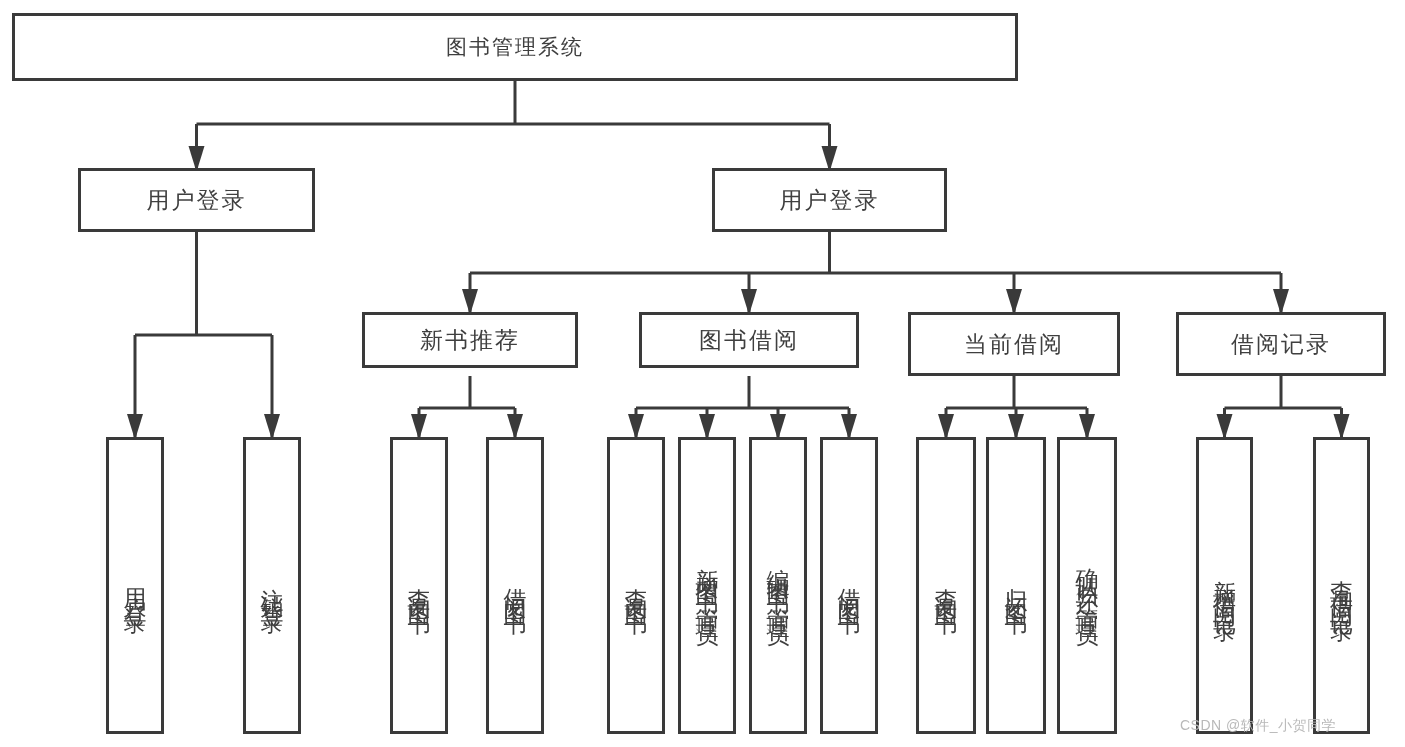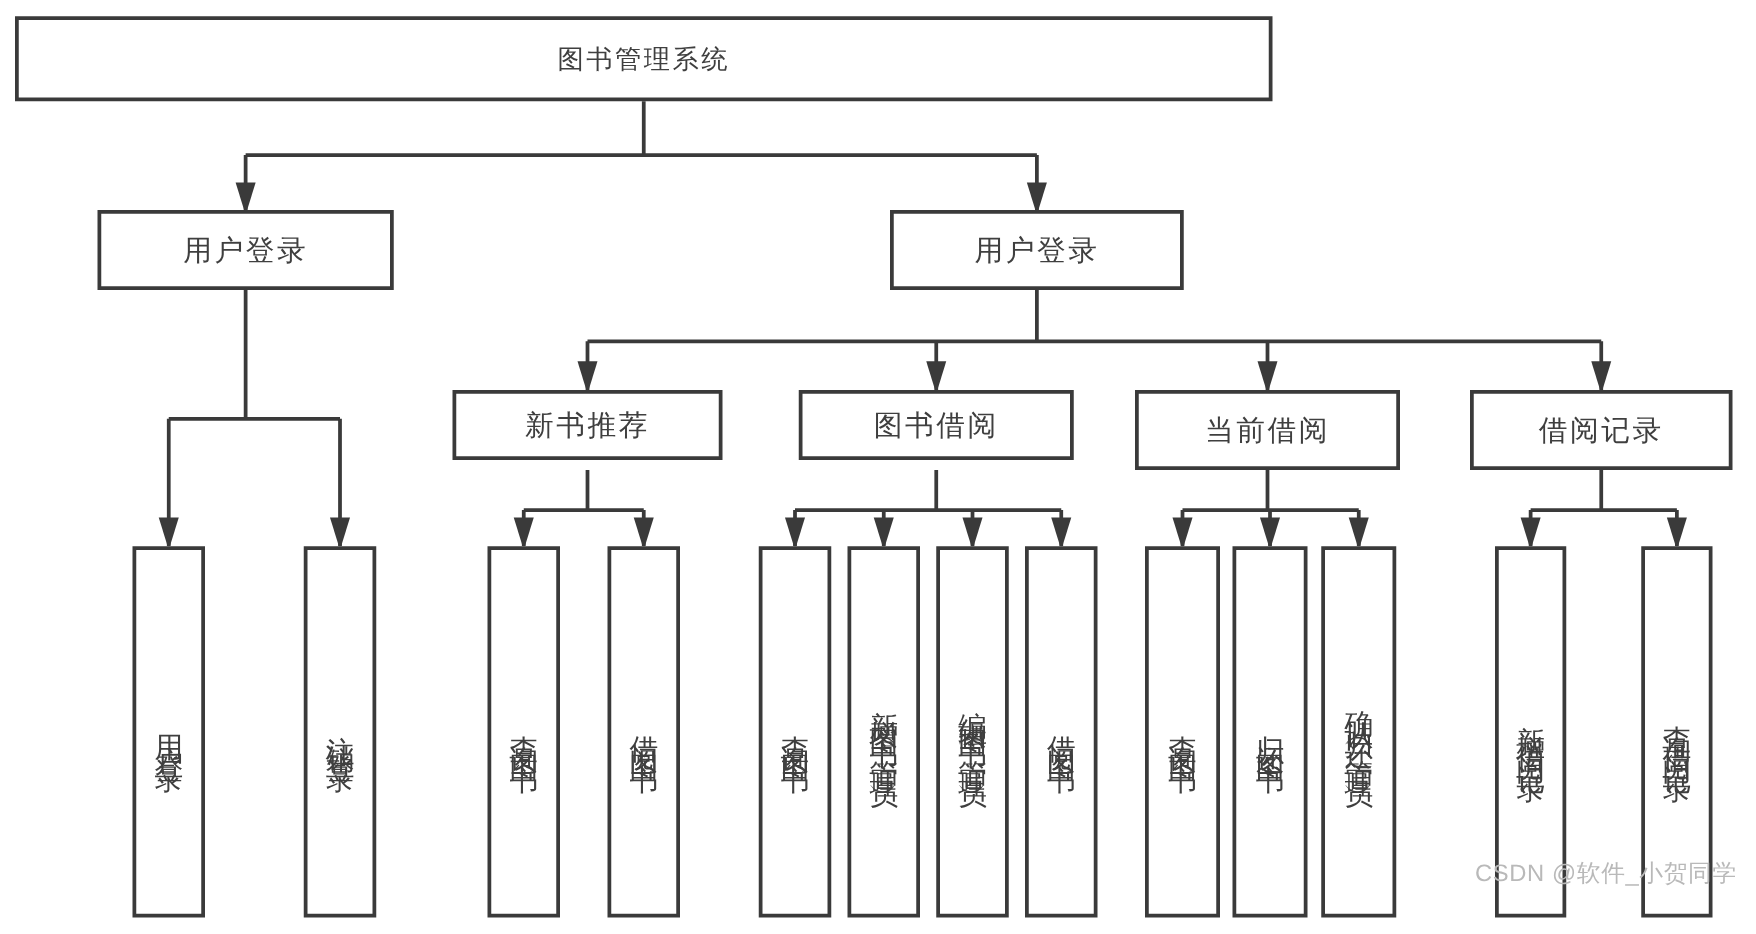--- a/index.html
+++ b/index.html
@@ -35,24 +35,24 @@
   .node.leaf{
     writing-mode:vertical-rl;
     text-orientation:mixed;
     font-size:23px;
     letter-spacing:8px;
     line-height:1;
     text-align:center;
   }
   .watermark{
     position:absolute;
-    left:1180px;top:686px;
+    left:1180px;top:717px;
     width:225px;
     color:var(--wm);
-    font-size:19px;
+    font-size:14px;
     white-space:nowrap;
     z-index:2;
     letter-spacing:0.5px;
   }
 </style>
 </head>
 <body>
 
 <div class="stage">
 

